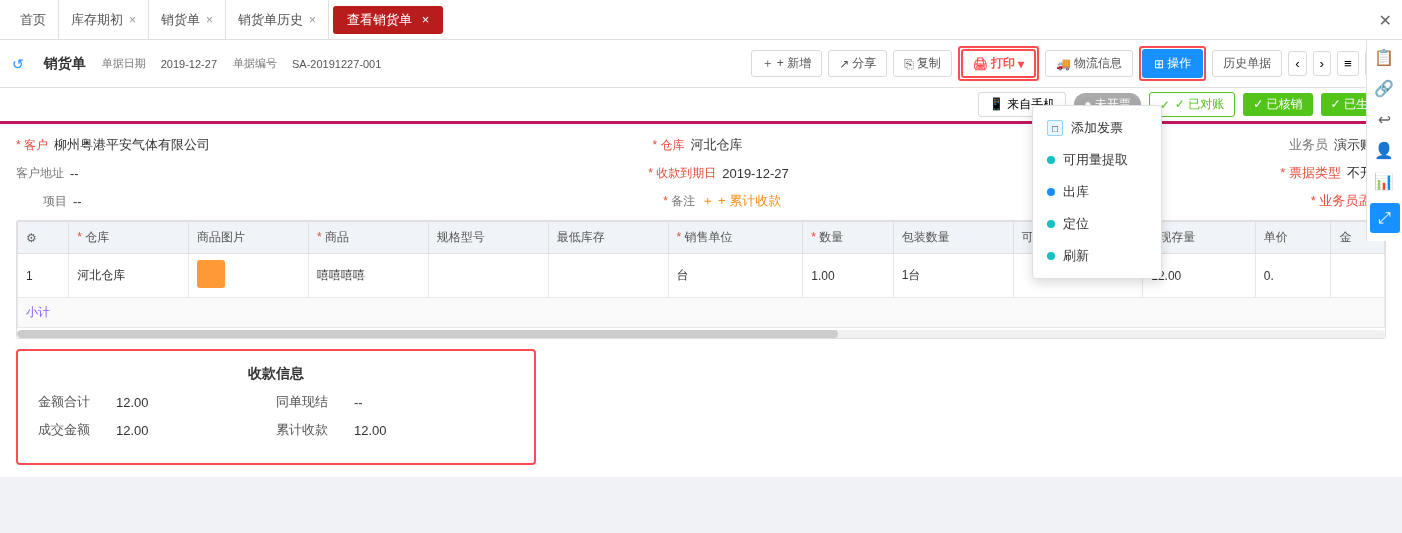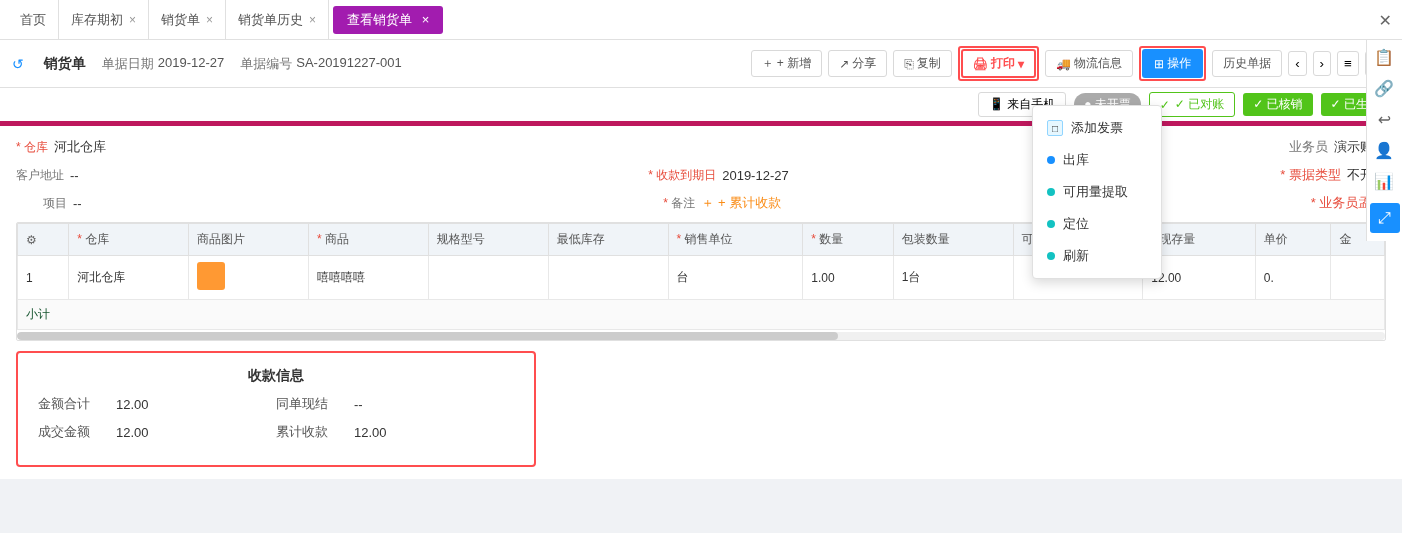--- a/index.html
+++ b/index.html
@@ -11,37 +11,37 @@
       border-bottom: 1px solid #e0e0e0; padding: 0 8px; height: 40px;
       position: relative;
     }
     .tab {
       display: flex; align-items: center; padding: 0 12px; height: 40px;
       cursor: pointer; border-right: 1px solid #e0e0e0; font-size: 13px;
       color: #555; white-space: nowrap;
     }
     .tab .close-x { margin-left: 6px; color: #999; font-size: 12px; cursor: pointer; }
     .tab-btn-green {
-      background: #a21caf; color: #fff; border: none; padding: 5px 14px;
+      background: #b91c1c; color: #fff; border: none; padding: 5px 14px;
       border-radius: 3px; cursor: pointer; font-size: 13px; margin-left: 4px;
     }
     .tab-bar-close {
       position: absolute; right: 10px; top: 50%; transform: translateY(-50%);
       font-size: 16px; cursor: pointer; color: #666;
     }
 
     
     .toolbar-row {
       display: flex; align-items: center; background: #fff;
       border-bottom: 1px solid #e0e0e0; padding: 6px 12px; gap: 8px; flex-wrap: wrap;
     }
     .doc-info { display: flex; align-items: center; gap: 16px; flex: 1; }
     .doc-icon { color: #1890ff; font-size: 14px; margin-right: 4px; }
     .doc-title { font-weight: bold; font-size: 14px; color: #333; }
-    .doc-field { display: flex; gap: 4px; font-size: 13px; color: #555; }
+    .doc-field { display: flex; align-items: center; gap: 15px; font-size: 11px; color: #555; }
     .doc-field label { color: #777; }
     .toolbar-actions { display: flex; align-items: center; gap: 6px; }
     .btn-action {
       display: flex; align-items: center; gap: 3px; padding: 4px 10px;
       border: 1px solid #d9d9d9; background: #fff; border-radius: 3px;
       cursor: pointer; font-size: 12px; color: #555; white-space: nowrap;
     }
     .btn-print {
       border: 2px solid #ff4d4f; color: #ff4d4f; font-weight: bold;
     }
@@ -50,21 +50,21 @@
       background: #1890ff; color: #fff; border-color: #1890ff;
       border: 2px solid #ff4d4f;
     }
     .btn-history { color: #555; }
     .btn-nav { padding: 4px 6px; border: 1px solid #d9d9d9; background: #fff; cursor: pointer; border-radius: 3px; }
     .btn-layout { padding: 4px 6px; border: 1px solid #d9d9d9; background: #fff; cursor: pointer; border-radius: 3px; }
 
     
     .status-row {
       display: flex; align-items: center; background: #fff;
-      border-bottom: 5px solid #be185d; padding: 4px 12px; gap: 8px; justify-content: flex-end;
+      border-bottom: 3px solid #be185d; padding: 4px 12px; gap: 8px; justify-content: flex-end;
     }
     .btn-phone { background: #fff; border: 1px solid #d9d9d9; padding: 3px 10px; border-radius: 3px; cursor: pointer; font-size: 12px; }
     .btn-notopen { background: #aaa; color: #fff; border: none; padding: 3px 10px; border-radius: 12px; cursor: pointer; font-size: 12px; }
     .btn-checked { display: flex; align-items: center; gap: 3px; background: #fff; border: 1px solid #52c41a; color: #52c41a; padding: 3px 10px; border-radius: 3px; cursor: pointer; font-size: 12px; }
     .btn-status-green { background: #52c41a; color: #fff; border: none; padding: 3px 10px; border-radius: 3px; cursor: pointer; font-size: 12px; }
 
     
     .main-content { background: #fff; padding: 12px 16px; }
 
     
@@ -83,21 +83,21 @@
     .table-wrap { overflow-x: auto; border: 1px solid #e0e0e0; border-radius: 2px; margin-top: 8px; }
     table { width: 100%; border-collapse: collapse; font-size: 12px; }
     thead tr { background: #f0f4f8; }
     thead th {
       padding: 7px 8px; border: 1px solid #e0e0e0; text-align: left;
       white-space: nowrap; color: #555; font-weight: normal;
     }
     thead th .req { color: #e74c3c; }
     tbody tr { background: #fff; }
     tbody td { padding: 6px 8px; border: 1px solid #e8e8e8; color: #333; }
-    tbody tr.subtotal td { background: #fafafa; color: #14532d; }
+    tbody tr.subtotal td { background: #fafafa; color: #8b5cf6; }
     .gear-icon { color: #666; }
     .product-img { width: 28px; height: 28px; background: #ff9933; border-radius: 3px; display: inline-block; }
 
     
     .payment-box {
       border: 2px solid #ff4d4f; border-radius: 4px; padding: 14px 20px;
       margin-top: 10px; max-width: 520px; background: #fff;
     }
     .payment-title { font-weight: bold; font-size: 14px; margin-bottom: 10px; text-align: center; }
     .payment-grid { display: grid; grid-template-columns: 1fr 1fr; gap: 6px 0; }
@@ -250,20 +250,24 @@
     <span>✓ 已核销</span>
   </button>
   <button class="btn-status-green">
     <span>✓ 已生效</span>
   </button>
 </div>
 
 <div class="main-content">
 
   <div class="form-row">
+    <div class="form-field">
+      <label style="color:#e74c3c;">客户</label>
+      <span>柳州粤港平安气体有限公司</span>
+    </div>
     <div class="form-field">
       <label style="color:#e74c3c;">仓库</label>
       <span>河北仓库</span>
     </div>
     <div class="field-staff">
       <span style="color:#777;">业务员</span>
       <span>演示账号</span>
     </div>
   </div>
 
@@ -371,26 +375,26 @@
   </div>
 
 </div>
 
 <div class="dropdown-menu">
   <div class="dropdown-item">
     <span style="width:16px;height:16px;background:#e6f7ff;border:1px solid #91d5ff;display:inline-block;border-radius:2px;font-size:10px;text-align:center;line-height:16px;">□</span>
     <span>添加发票</span>
   </div>
   <div class="dropdown-item">
+    <span class="dot dot-cyan"></span>
+    <span>可用量提取</span>
+  </div>
+  <div class="dropdown-item">
     <span class="dot dot-blue"></span>
     <span>出库</span>
-  </div>
-  <div class="dropdown-item">
-    <span class="dot dot-cyan"></span>
-    <span>可用量提取</span>
   </div>
   <div class="dropdown-item">
     <span class="dot dot-cyan"></span>
     <span>定位</span>
   </div>
   <div class="dropdown-item">
     <span class="dot dot-cyan"></span>
     <span>刷新</span>
   </div>
 </div>

